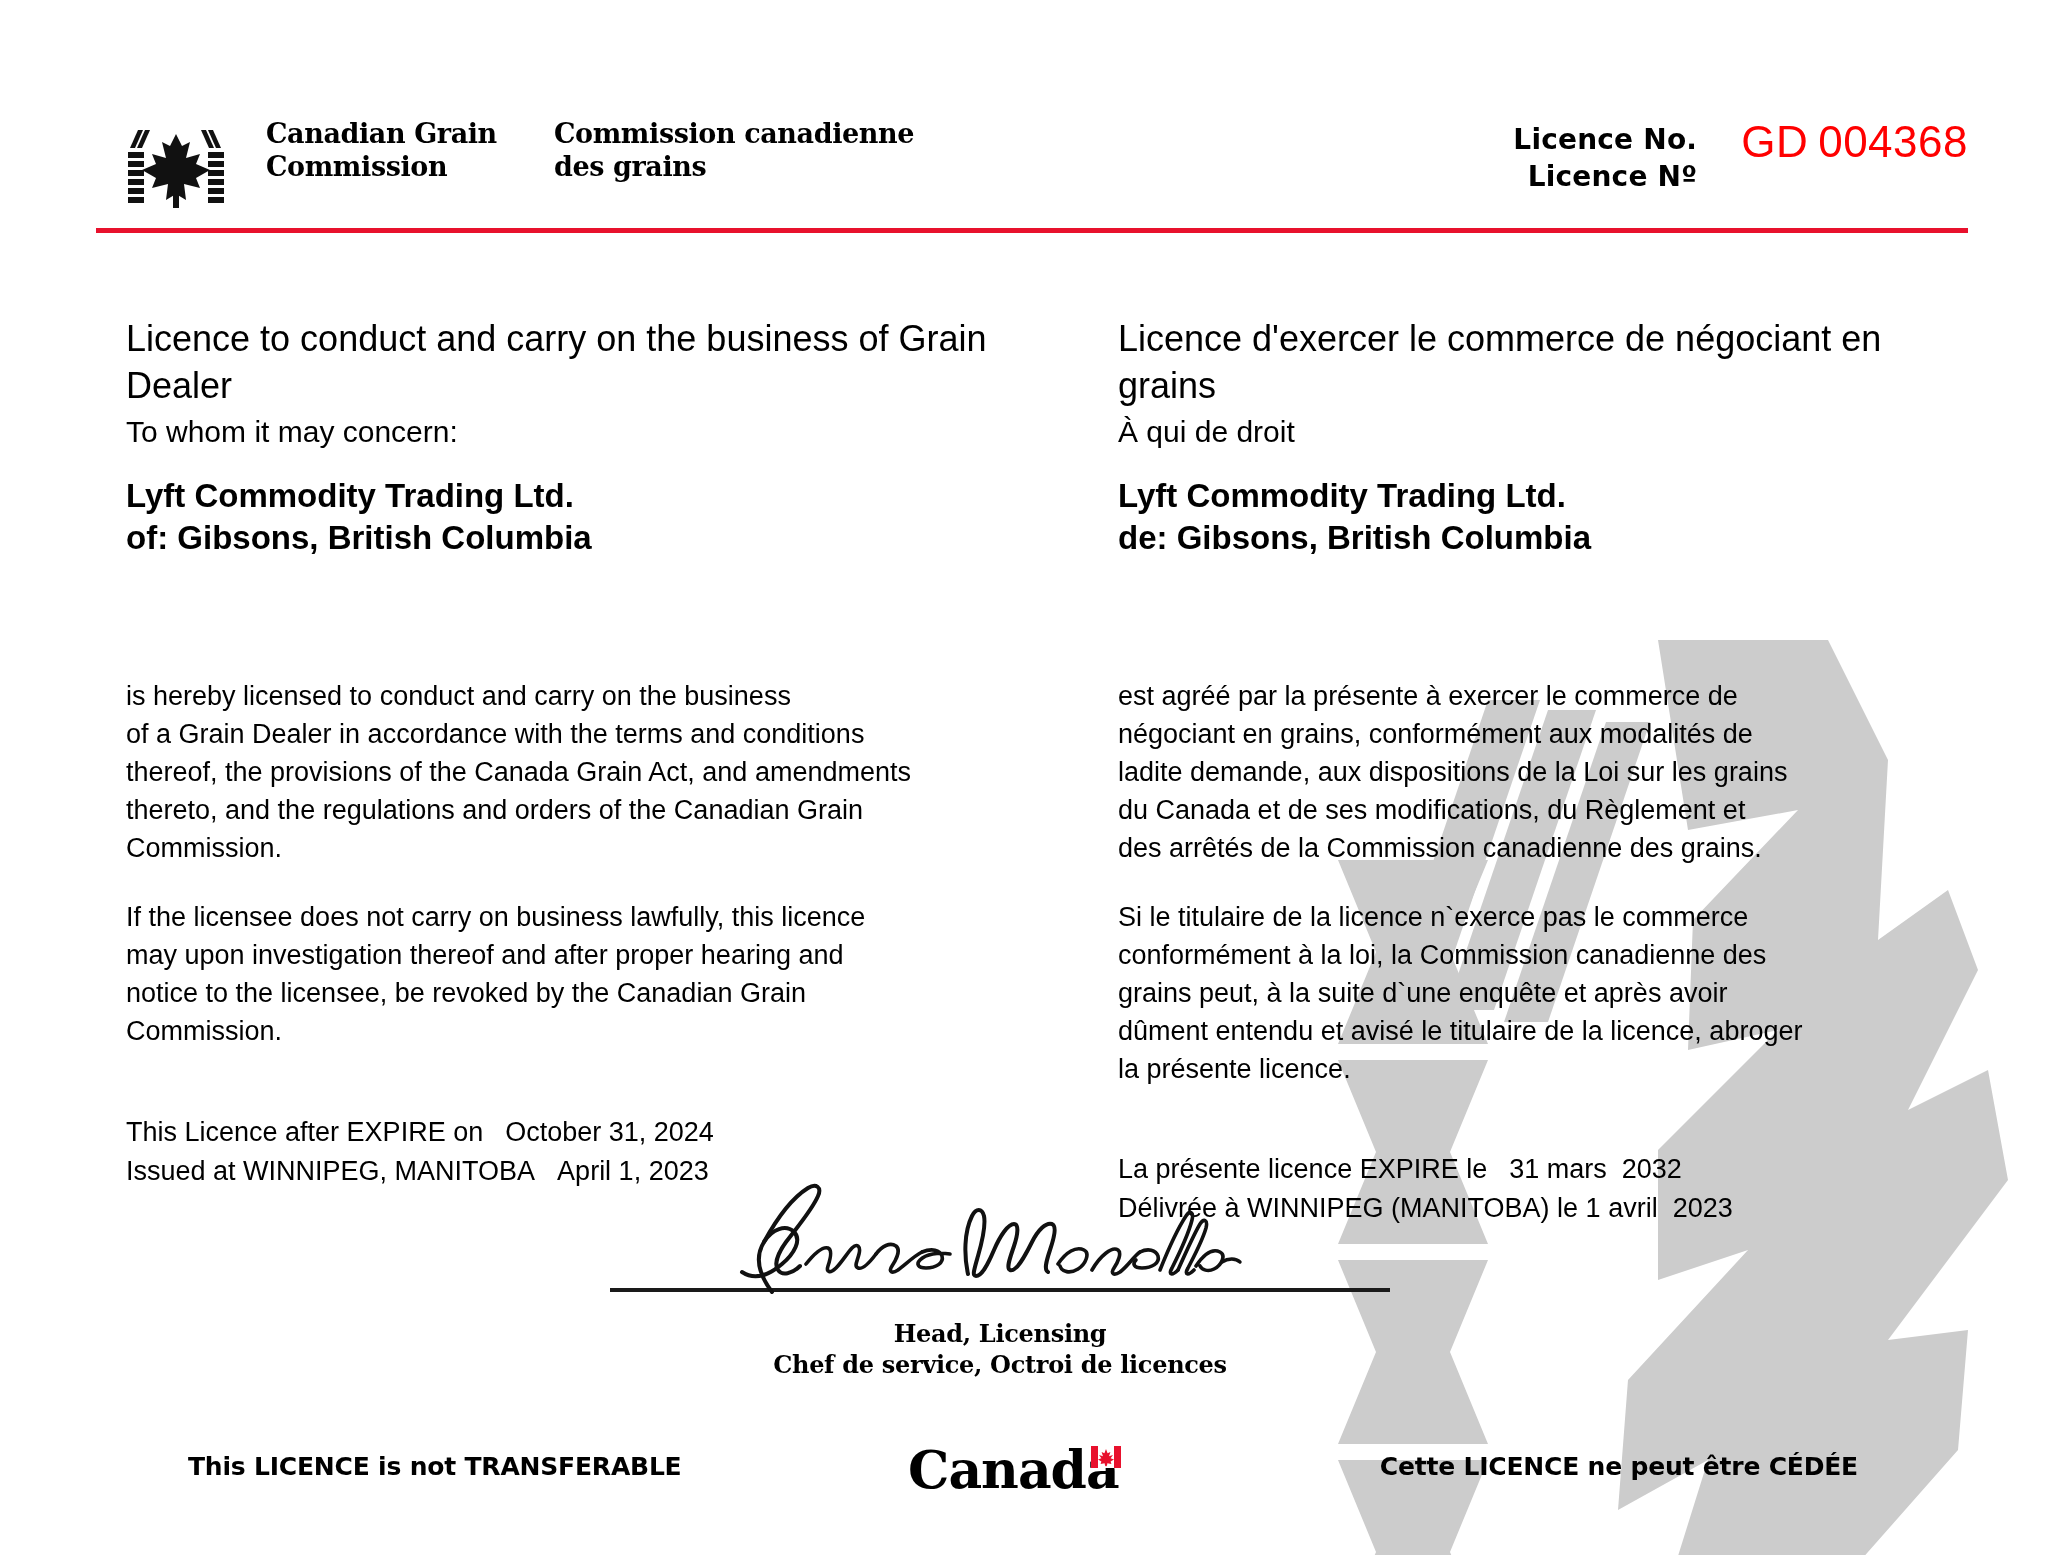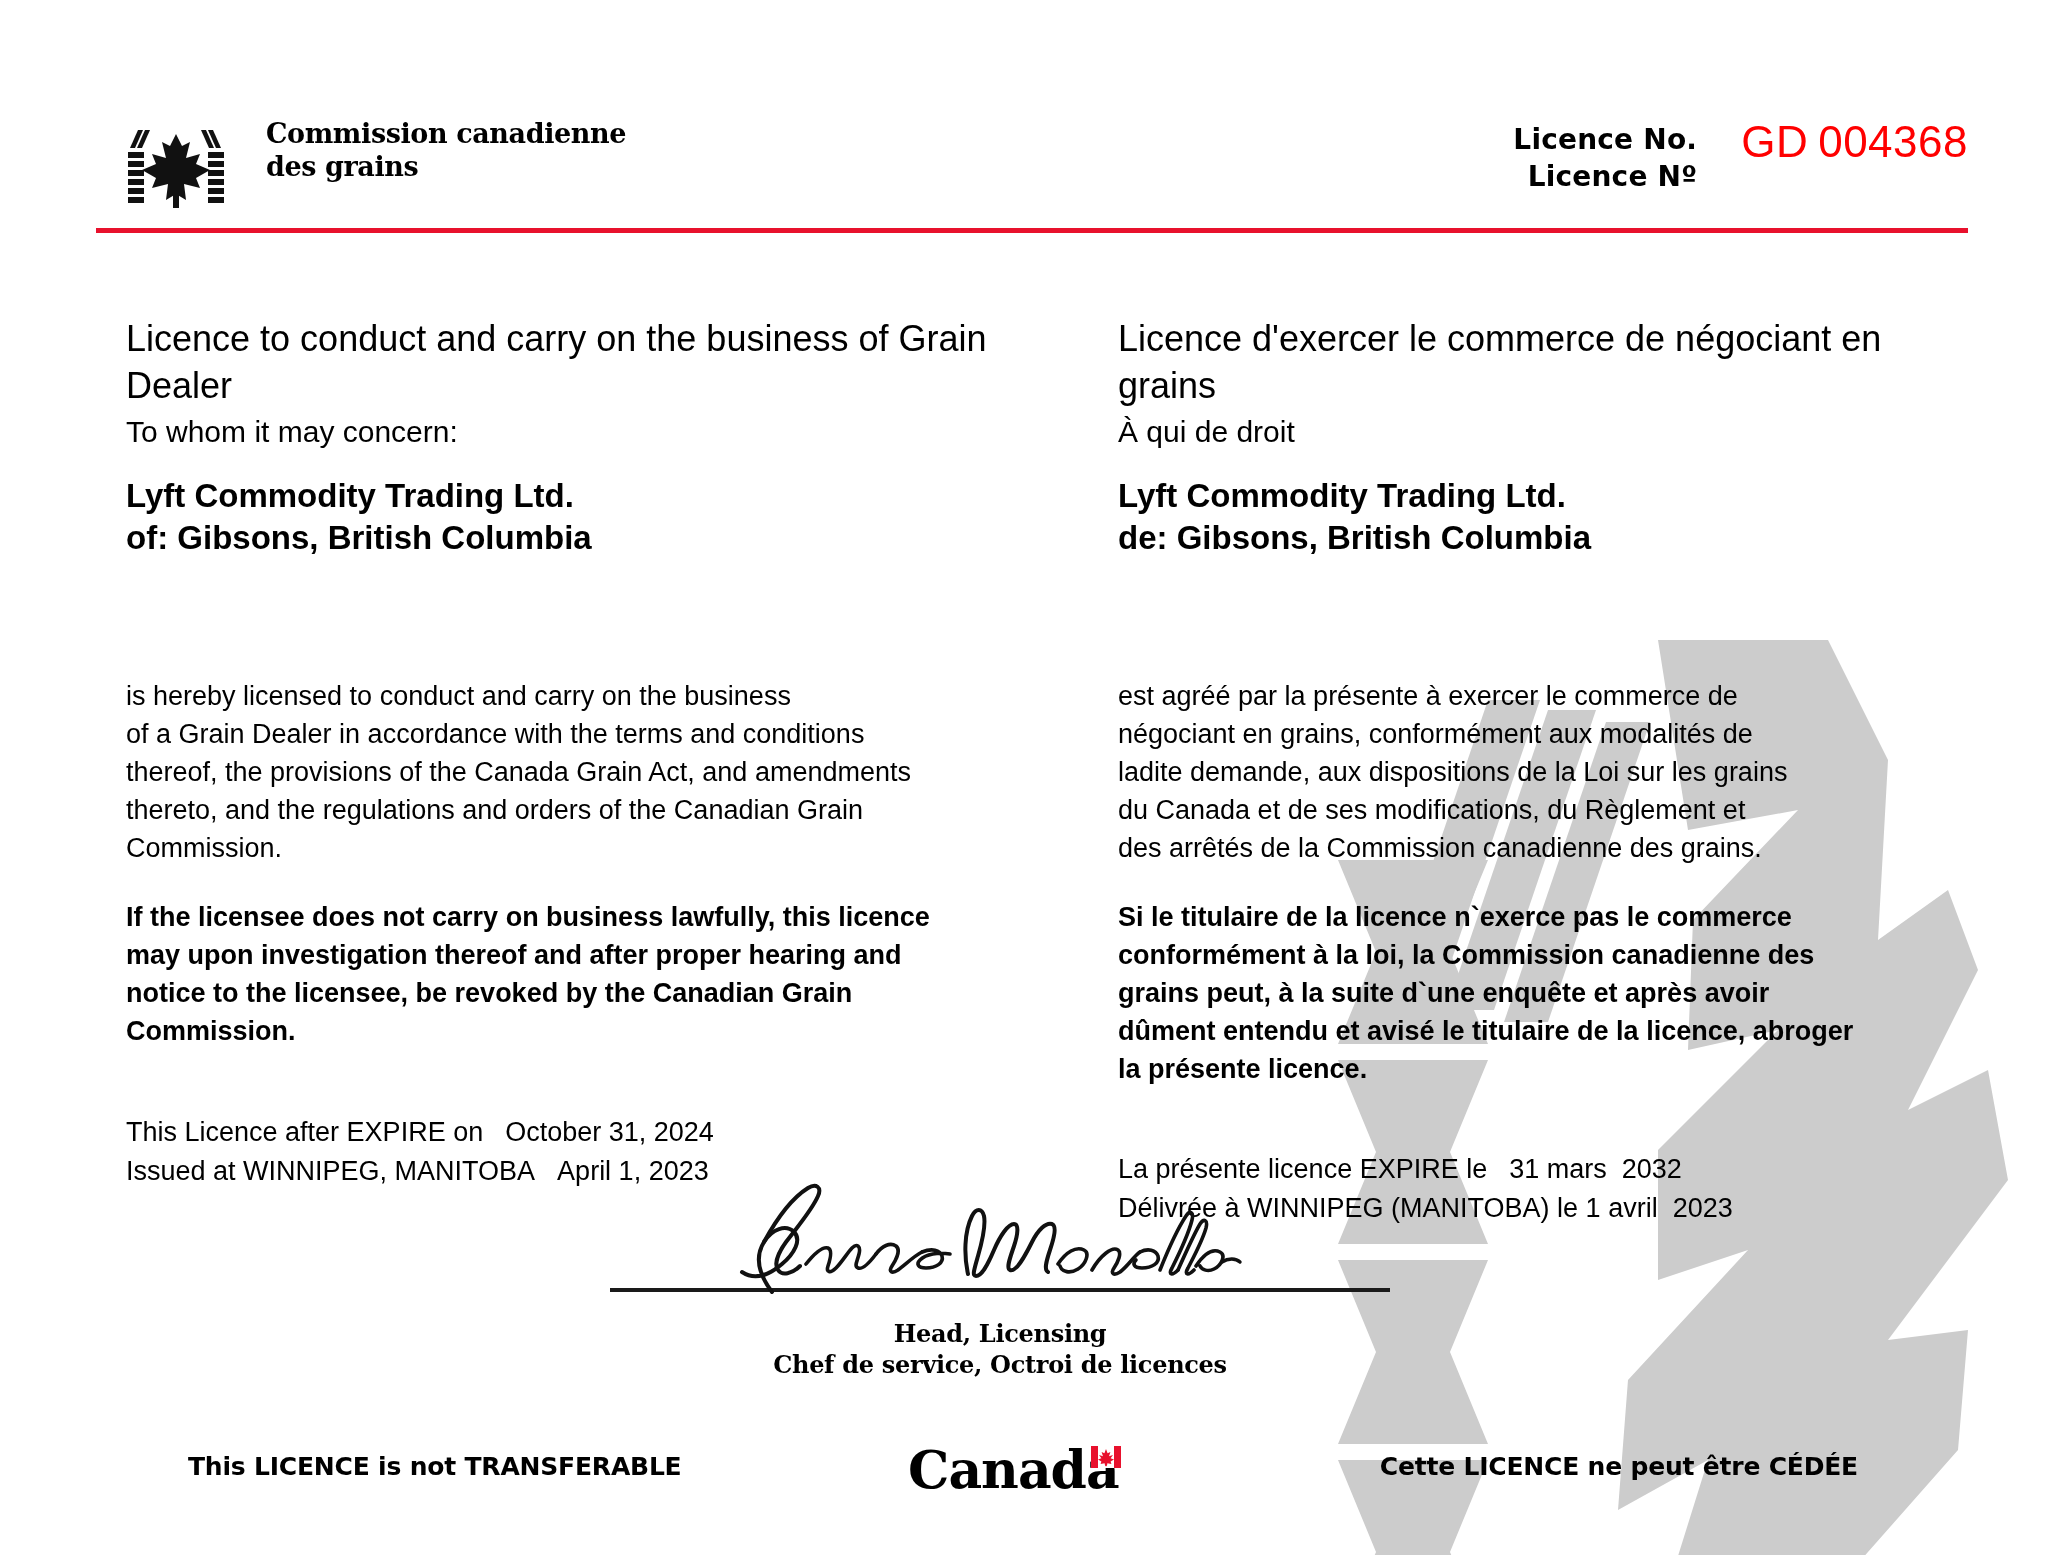--- a/index.html
+++ b/index.html
@@ -140,21 +140,21 @@
     white-space: pre-line;
   }
 
   .body-para {
     font-size: 27px;
     line-height: 1.40;
     font-weight: 400;
     white-space: pre-line;
   }
   .para-1 { margin-top: 118px; }
-  .para-2 { margin-top: 32px; font-weight: bold; }
+  .para-2 { margin-top: 32px; }
 
   .dates {
     font-size: 27px;
     line-height: 1.45;
     font-weight: 400;
     margin-top: 62px;
   }
   .date-row { white-space: pre; }
   .date-gap-en { display: inline-block; width: 22px; }
 
@@ -267,20 +267,22 @@
               <rect x="96" y="79" width="16" height="6"></rect>
             </g>
 
             <path d="M64 16 L70 28 L78 24 L74 40 L88 36 L84 46 L98 52 L84 60 L88 70 L72 66 L74 82 L64 76 L54 82 L56 66 L40 70 L44 60 L30 52 L44 46 L40 36 L54 40 L50 24 L58 28 Z"></path>
             <rect x="61" y="74" width="6" height="16"></rect>
           </g>
         </svg>
       </span>
 
       <span class="cgc-wordmark">
+        <span class="wm-col en">Canadian Grain
+Commission</span>
         <span class="wm-col fr">Commission canadienne
 des grains</span>
       </span>
     </div>
 
     <div class="licence-no-block">
       <span class="licence-no-labels">
         <span>Licence No.</span><br>
         <span>Licence Nº</span>
       </span>

